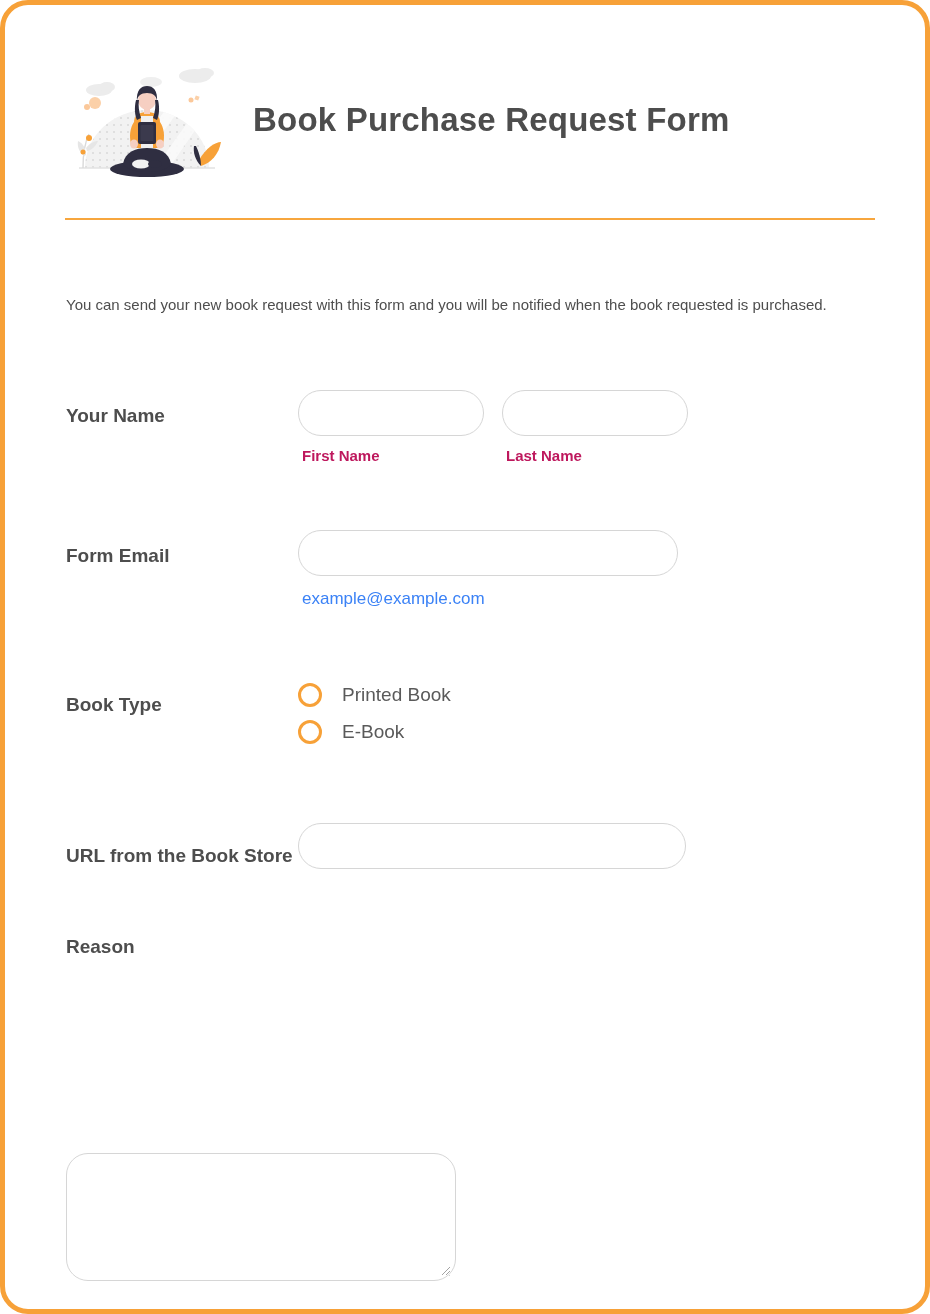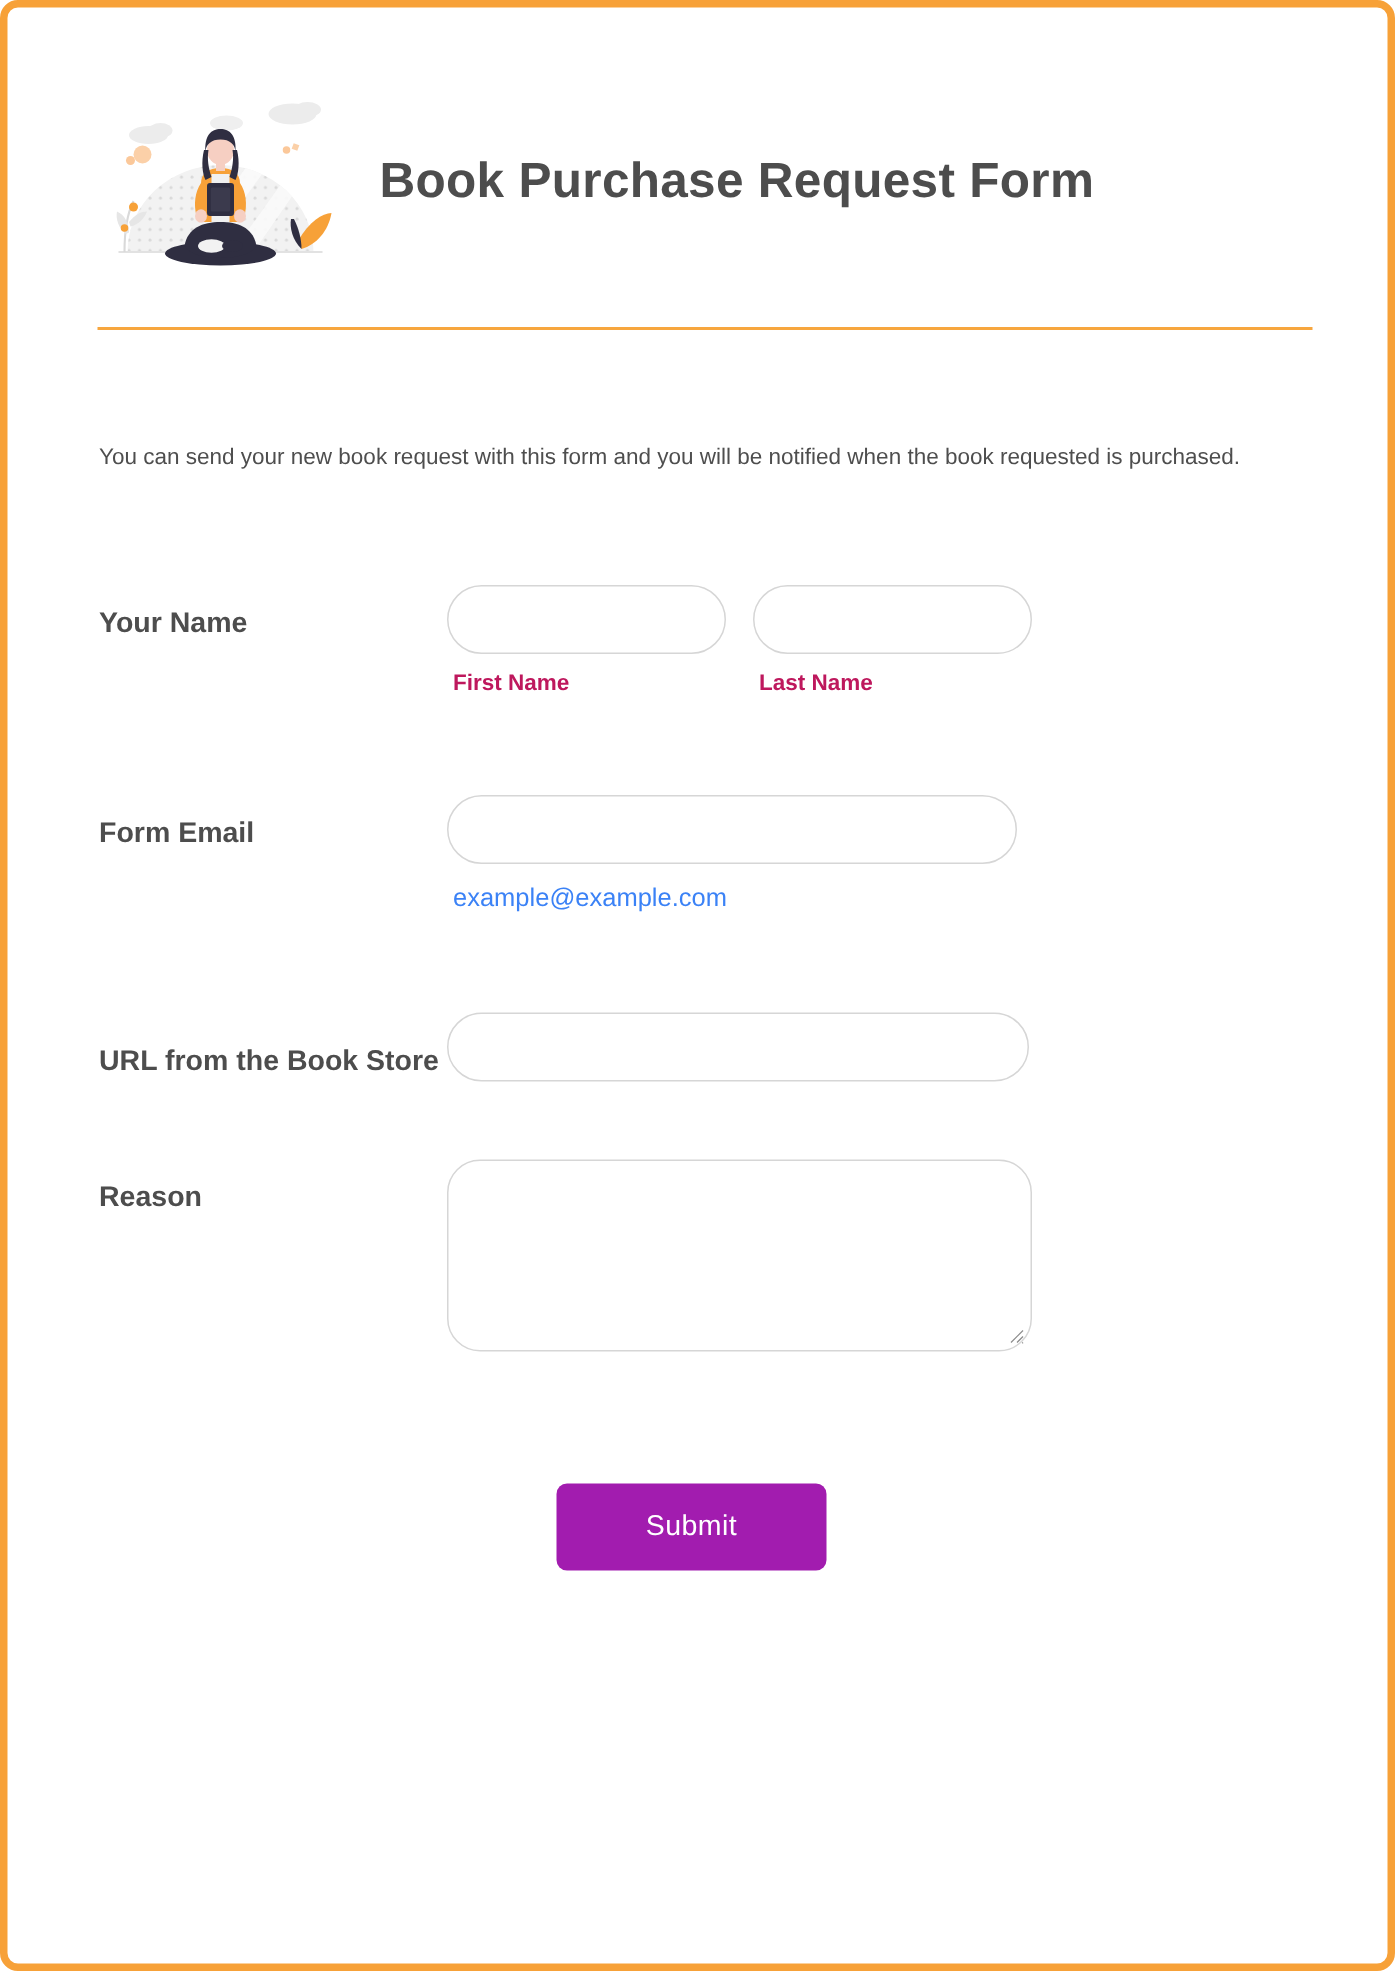--- a/index.html
+++ b/index.html
@@ -14,21 +14,21 @@
     font-family: "Liberation Sans", sans-serif;
     overflow: hidden;
   }
 
   .page-frame {
     position: relative;
     width: 930px;
     height: 1314px;
     background: #ffffff;
     border: 5px solid #f7a138;
-    border-radius: 12px;
+    border-radius: 28px;
     overflow: hidden;
   }
 
   .form-inner {
     position: absolute;
     left: 0; top: 0;
     width: 920px;
     padding: 0;
   }
 
@@ -86,21 +86,21 @@
     padding-top: 12px;
   }
   .field-controls {
     flex: 1;
   }
 
   .row-name    { margin-top: 72px; }
   .row-email   { margin-top: 66px; }
   .row-booktype{ margin-top: 70px; }
   .row-url     { margin-top: 66px; align-items: flex-end; }
-  .row-reason  { margin-top: 52px; }
+  .row-reason  { margin-top: 52px; flex-direction: column; }
 
   .sub-wrap { display: flex; }
   .sub-field { margin-right: 18px; }
 
   .txt-input {
     display: block;
     height: 46px;
     border: 1px solid #d6d6d6;
     border-radius: 24px;
     background: #ffffff;
@@ -296,20 +296,33 @@
     </div>
 
     <div class="field-row row-email">
       <div class="field-label">Form Email</div>
       <div class="field-controls">
         <input class="txt-input input-email" type="email" value="" style="">
         <div class="sub-label-email">example@example.com</div>
       </div>
     </div>
 
+    <div class="field-row row-booktype">
+      <div class="field-label">Book Type</div>
+      <div class="field-controls radio-group">
+        <div class="radio-item">
+          <span class="radio-circle"></span>
+          <span class="radio-label">Printed Book</span>
+        </div>
+        <div class="radio-item">
+          <span class="radio-circle"></span>
+          <span class="radio-label">E-Book</span>
+        </div>
+      </div>
+    </div>
 
     <div class="field-row row-url">
       <div class="field-label">URL from the Book Store</div>
       <div class="field-controls">
         <input class="txt-input input-url" type="text" value="" style="">
       </div>
     </div>
 
     <div class="field-row row-reason">
       <div class="field-label">Reason</div>

